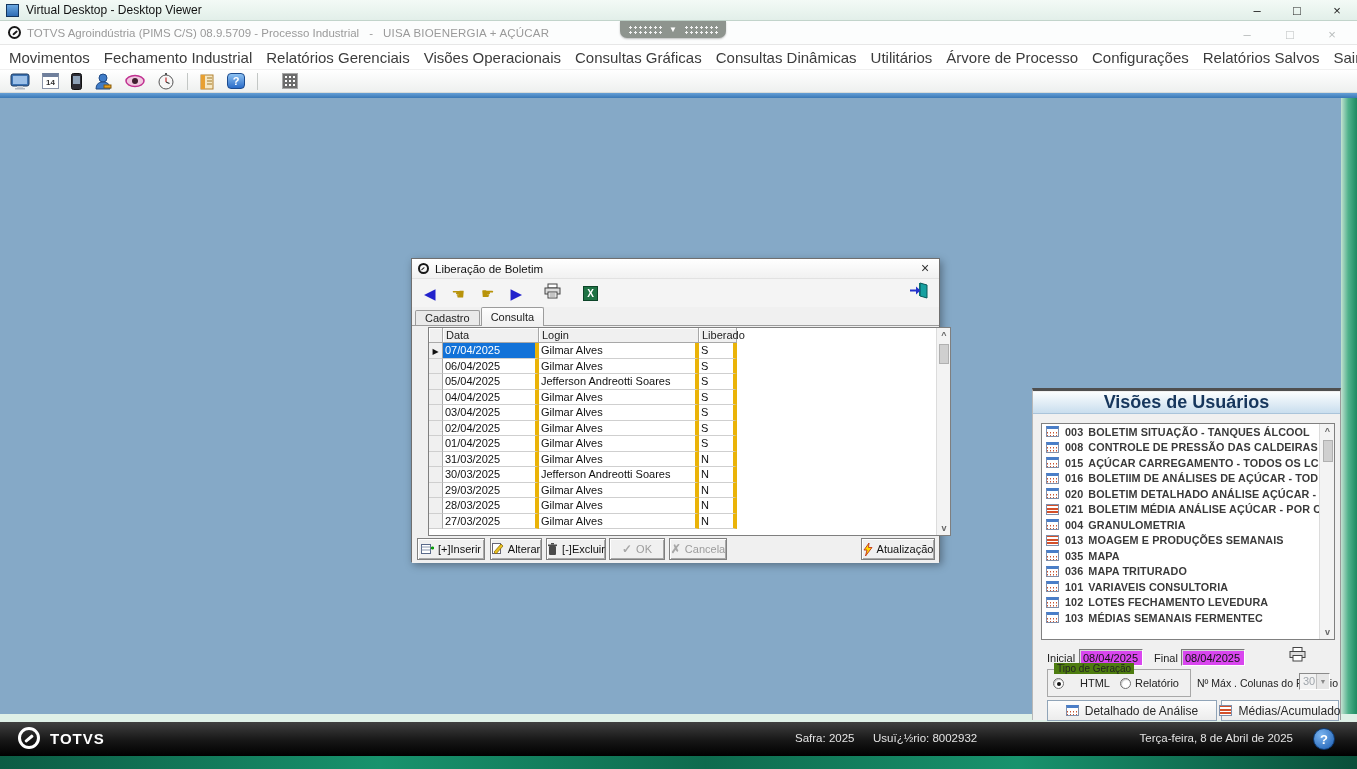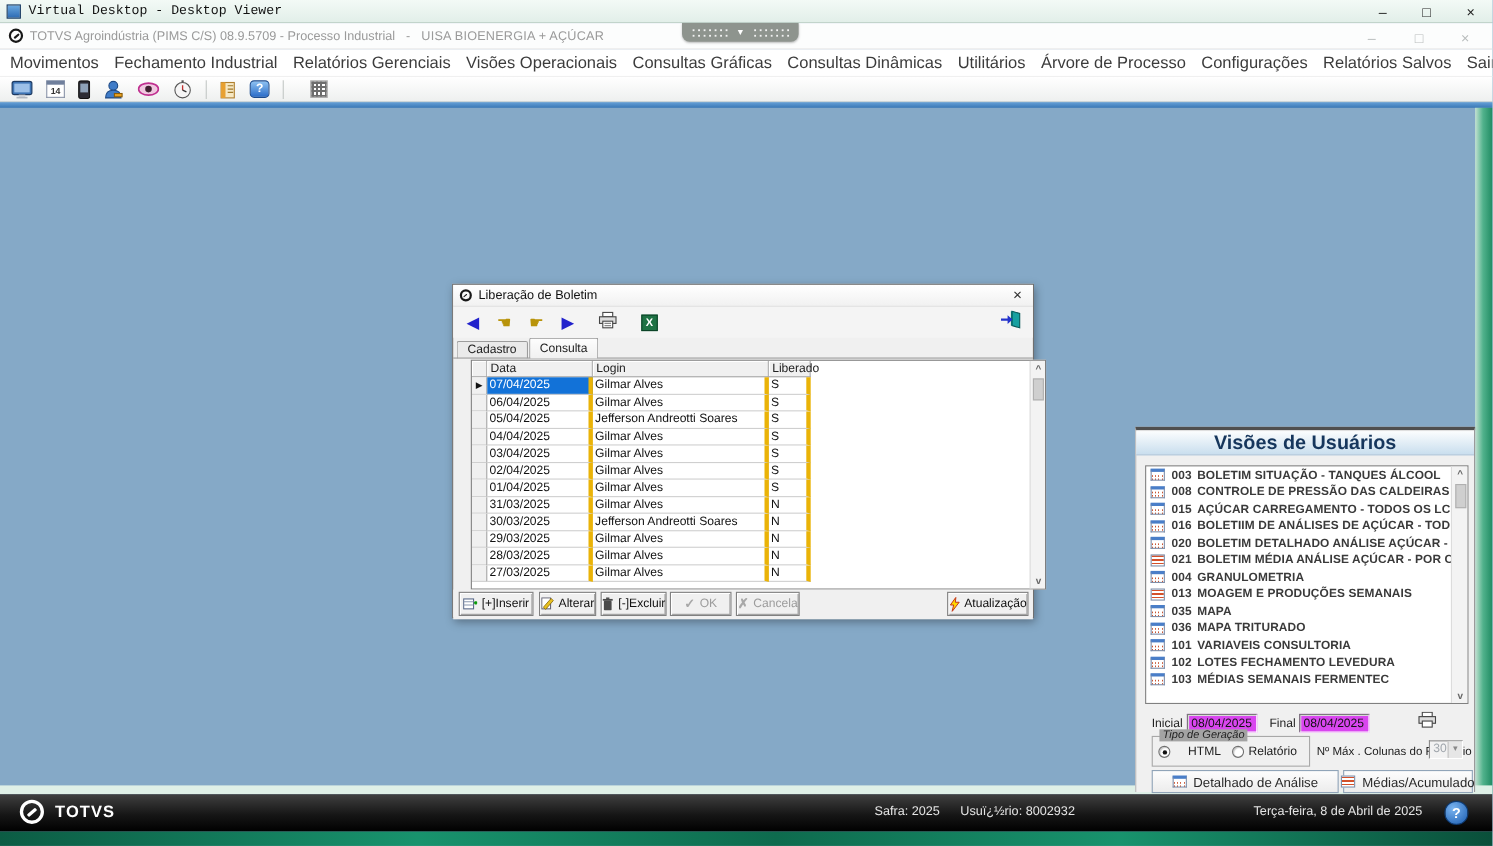--- a/index.html
+++ b/index.html
@@ -1,21 +1,21 @@
 <!DOCTYPE html>
 <html><head>
 <meta charset="utf-8">
 <style>
   * { margin:0; padding:0; box-sizing:border-box; }
   body { font-family:"Liberation Sans","DejaVu Sans",sans-serif; }
   #screen { position:relative; width:1357px; height:769px; overflow:hidden; background:#85a9c7; }
   .abs { position:absolute; }
 
   
-  .dv-titlebar { left:0; top:0; width:1357px; height:21px; background:linear-gradient(#f3faf6,#e2efe9); border-bottom:1px solid #c2d4cb; display:flex; align-items:center;font-family:Liberation Mono, monospace; }
+  .dv-titlebar { left:0; top:0; width:1357px; height:21px; background:linear-gradient(#f3faf6,#e2efe9); border-bottom:1px solid #c2d4cb; display:flex; align-items:center; }
   .dv-appicon { width:13px; height:13px; margin:0 7px 0 6px; background:linear-gradient(#6aa8e0,#2e6cb4); border:1px solid #12355e; }
   .dv-title { font-size:12px; color:#111; }
   .winctl { position:absolute; top:0; height:20px; width:30px; text-align:center; line-height:19px; font-size:13px; color:#222; cursor:default; }
 
   
   .app-titlebar { left:0; top:21px; width:1357px; height:24px; background:#fcfdfd; border-bottom:1px solid #e7e7e7; display:flex; align-items:center; }
   .totvs-mark { position:relative; border-radius:50%; display:inline-block; }
   .totvs-mark::after { content:""; position:absolute; left:18%; top:45%; width:64%; height:18%; background:currentColor; transform:rotate(-40deg); border-radius:1px; }
   .mark-black { width:13px; height:13px; border:2px solid #181818; color:#181818; margin:0 6px 0 8px; }
   .app-title { font-size:11.5px; color:#9a9a9a; }
@@ -88,21 +88,21 @@
   .vitem { display:flex; align-items:center; gap:6px; height:15.5px; padding-left:4px; }
   .vlabel { font-size:10.8px; font-weight:600; color:#3a3a3a; white-space:nowrap; letter-spacing:.1px; display:flex; gap:5px; }
   .vicon { width:13px; height:11px; background:#fff; border:1px solid #7f8faa; flex:0 0 13px; }
   .v-blue { border-top:3px solid #4a7ec8; background-image:repeating-linear-gradient(90deg,#c85533 0 1px,transparent 1px 3px),repeating-linear-gradient(90deg,#c85533 0 1px,transparent 1px 3px); background-size:100% 1.5px,100% 1.5px; background-position:0 2.5px,0 5.5px; background-repeat:no-repeat; }
   .v-red { background-image:repeating-linear-gradient(180deg,#d4502a 0 1.5px,#fff 1.5px 3.2px); }
   .vlist-sb { position:absolute; right:0; top:0; width:15px; height:100%; background:#f3f3f3; border-left:1px solid #dcdcdc; }
 
   .fld-label { font-size:11px; color:#222; }
   .fld-input { background:#d946ef; border:1px solid; border-color:#7a7a7a #fff #fff #7a7a7a; box-shadow:inset 1px 1px 0 #d8d8d8; font-size:11px; color:#111; font-family:inherit; padding:1px 3px; }
   .groupbox { left:14px; top:278px; width:144px; height:28px; border:1px solid #a8a8a8; }
-  .gb-legend { position:absolute; top:-7px; left:6px; background:#a3a3a3; font-size:10px; color:#222; padding:0 3px;font-style:italic; }
+  .gb-legend { position:absolute; top:-7px; left:6px; background:#4d7c0f; font-size:10px; color:#222; padding:0 3px; }
   .radio-row { position:absolute; left:5px; top:7px; display:flex; align-items:center; gap:10px; }
   .radio { width:11px; height:11px; border-radius:50%; background:#fff; border:1px solid #707070; box-shadow:inset 1px 1px 1px #c8c8c8; position:relative; }
   .radio.checked::after { content:""; position:absolute; left:3px; top:3px; width:4px; height:4px; border-radius:50%; background:#111; }
   .radio-label { font-size:11px; color:#222; }
   .dd { position:absolute; width:31px; height:17px; background:#f2f2f2; border:1px solid; border-color:#8a8a8a #fff #fff #8a8a8a; font-size:11px; color:#a0a6ac; padding-left:3px; line-height:15px; }
   .dd-btn { position:absolute; right:0; top:0; width:13px; height:15px; background:#e6e6e6; border-left:1px solid #c0c0c0; text-align:center; font-size:7px; color:#888; line-height:15px; }
   .panel-btn { position:absolute; top:309px; height:21px; background:linear-gradient(#fdfdfd,#ececec); border:1px solid #90a4b8; display:flex; align-items:center; justify-content:center; gap:6px; font-size:12px; color:#2a2a2a; }
 
   
   .statusbar { left:0; top:722px; width:1357px; height:34px; background:linear-gradient(#404040,#161616 55%,#000); color:#e8e8e8; }

